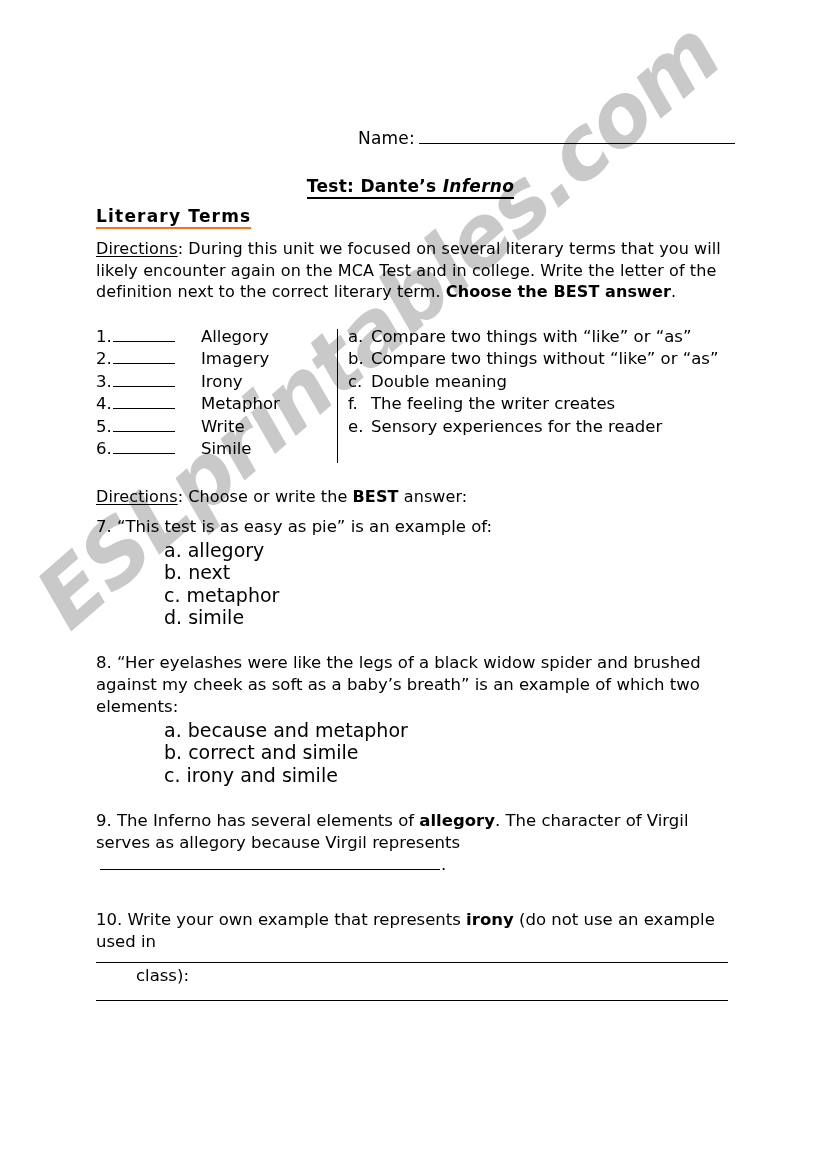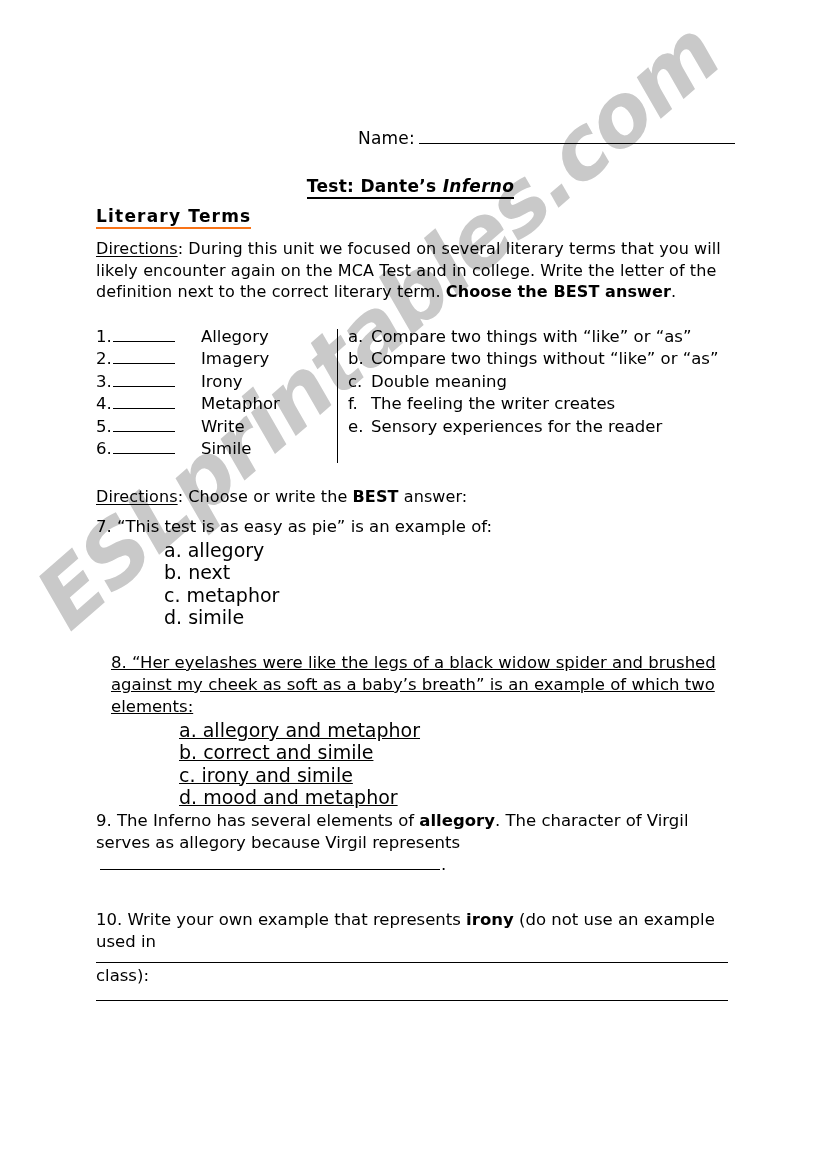--- a/index.html
+++ b/index.html
@@ -170,32 +170,32 @@
   
   .question { font-size: 16.5px; line-height: 22px; }
   .q-choices { margin-top: 1px; }
   .q-choice {
     height: 22.3px;
     padding-left: 68px;
     font-size: 19px;
     white-space: nowrap;
   }
   #q7 { left: 96px; top: 516px; width: 640px; }
-  #q8 { left: 111px; top: 652px; width: 640px; text-decoration: underline; }
+  #q8 { left: 96px; top: 652px; width: 640px; }
   #q9 { left: 96px; top: 810px; width: 650px; }
   #q10 { left: 96px; top: 909px; width: 650px; }
 
   #q9-blank {
     display: inline-block;
     width: 340px;
     border-bottom: 1.5px solid #000;
     height: 14px;
     margin: 0 1px 0 4px;
   }
-  #q10-line2 { margin-top: 12px; }
+  #q10-line2 { margin-top: 12px; margin-left: 40px; }
 
   
   .answer-rule {
     left: 96px;
     width: 632px;
     height: 0;
     border-bottom: 1.8px solid #000;
   }
   #answer-rule-1 { top: 962px; }
   #answer-rule-2 { top: 1000px; }
@@ -275,24 +275,23 @@
       <div class="q-choice">a. allegory</div>
       <div class="q-choice">b. next</div>
       <div class="q-choice">c. metaphor</div>
       <div class="q-choice">d. simile</div>
     </div>
   </div>
 
   <div class="abs question" id="q8">
     <div>8.  “Her eyelashes were like the legs of a black widow spider and brushed against my cheek as soft as a baby’s breath” is an example of which two elements:</div>
     <div class="q-choices">
-      <div class="q-choice">a. allegory and metaphor</div>
+      <div class="q-choice">a. because and metaphor</div>
       <div class="q-choice">b. correct and simile</div>
       <div class="q-choice">c. irony and simile</div>
-      <div class="q-choice">d. mood and metaphor</div>
     </div>
   </div>
 
   <div class="abs question" id="q9"><span>9.  The Inferno has several elements of </span><span class="bold">allegory</span><span>.  The character of Virgil serves as allegory because Virgil represents </span><span id="q9-blank"></span><span>.</span></div>
 
   <div class="abs question" id="q10">
     <div><span>10.  Write your own example that represents </span><span class="bold">irony</span><span> (do not use an example used in</span></div>
     <div id="q10-line2">class):</div>
   </div>
 

